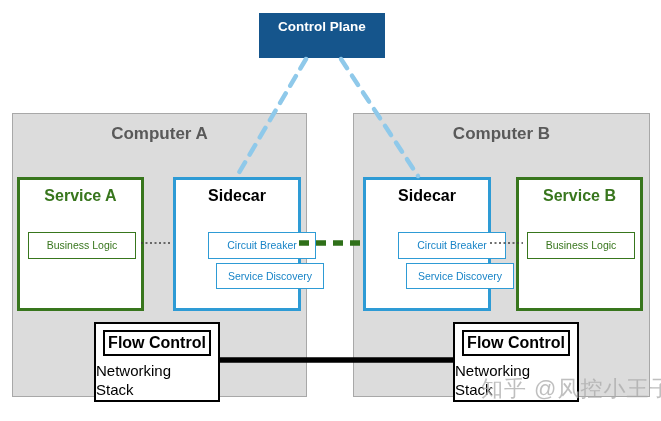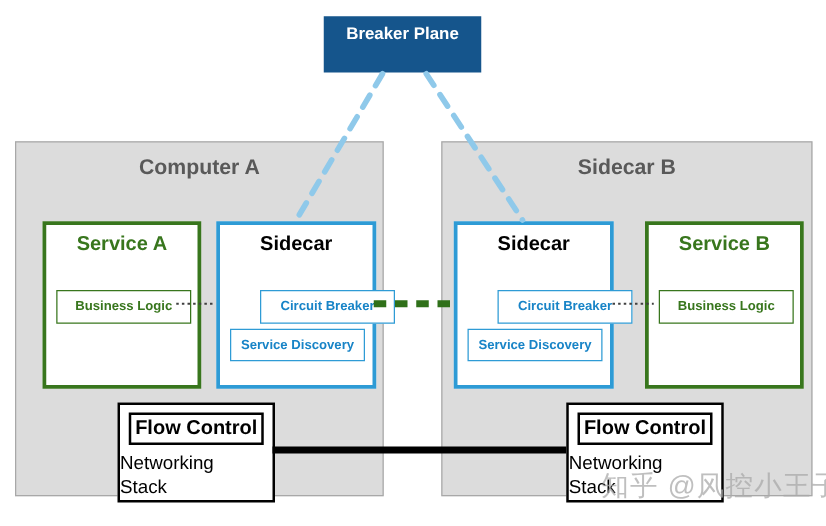--- a/index.html
+++ b/index.html
@@ -51,21 +51,21 @@
   
   .big-box {
     position: absolute;
     top: 63px;
     height: 134px;
     background: #ffffff;
   }
   .service-box { border: 3px solid #38761D; width: 127px; }
   .sidecar-box { border: 3px solid #2E9BD5; width: 128px; }
 
-  .computer-a .service-box { left: 21px; }
+  .computer-a .service-box { left: 4px; }
   .computer-a .sidecar-box { left: 160px; }
   .computer-b .sidecar-box { left: 9px; }
   .computer-b .service-box { left: 162px; }
 
   .big-title {
     position: absolute;
     top: 7px; left: 0; right: 0;
     text-align: center;
     font-size: 16px;
     font-weight: bold;
@@ -75,26 +75,26 @@
 
   .inner-box {
     position: absolute;
     left: 8px;
     width: 108px;
     height: 27px;
     background: #ffffff;
     text-align: center;
     line-height: 25px;
     font-size: 10.5px;
-    font-weight: bold;
+    font-weight: normal;
   }
   .green-inner { border: 1px solid #38761D; color: #38761D; top: 52px; }
   .blue-inner  { border: 1px solid #2E9BD5; color: #1884C7; }
   .cb { top: 52px; margin-left: 24px; }
-  .sd { top: 83px; height: 26px; }
+  .sd { top: 83px; height: 26px; margin-left: 32px; }
 
   
   .net-box {
     position: absolute;
     top: 208px;
     width: 126px;
     height: 80px;
     background: #ffffff;
     border: 2px solid #000000;
   }
@@ -140,21 +140,21 @@
     color: rgba(170,170,170,0.75);
     white-space: nowrap;
   }
 </style>
 </head>
 <body>
 
 <div id="canvas">
 
   <div class="control-plane">
-    <div>Breaker Plane</div>
+    <div>Control Plane</div>
   </div>
 
   <div class="computer computer-a">
     <div class="computer-title">Computer A</div>
 
     <div class="big-box service-box">
       <div class="big-title">Service A</div>
       <div class="inner-box green-inner">Business Logic</div>
     </div>
 
@@ -166,21 +166,21 @@
 
     <div class="net-box">
       <div class="flow-box">Flow Control</div>
       <div class="net-title">
         <span>Networking Stack</span>
       </div>
     </div>
   </div>
 
   <div class="computer computer-b">
-    <div class="computer-title">Sidecar B</div>
+    <div class="computer-title">Computer B</div>
 
     <div class="big-box sidecar-box">
       <div class="big-title">Sidecar</div>
       <div class="inner-box blue-inner cb">Circuit Breaker</div>
       <div class="inner-box blue-inner sd">Service Discovery</div>
     </div>
 
     <div class="big-box service-box">
       <div class="big-title">Service B</div>
       <div class="inner-box green-inner">Business Logic</div>

